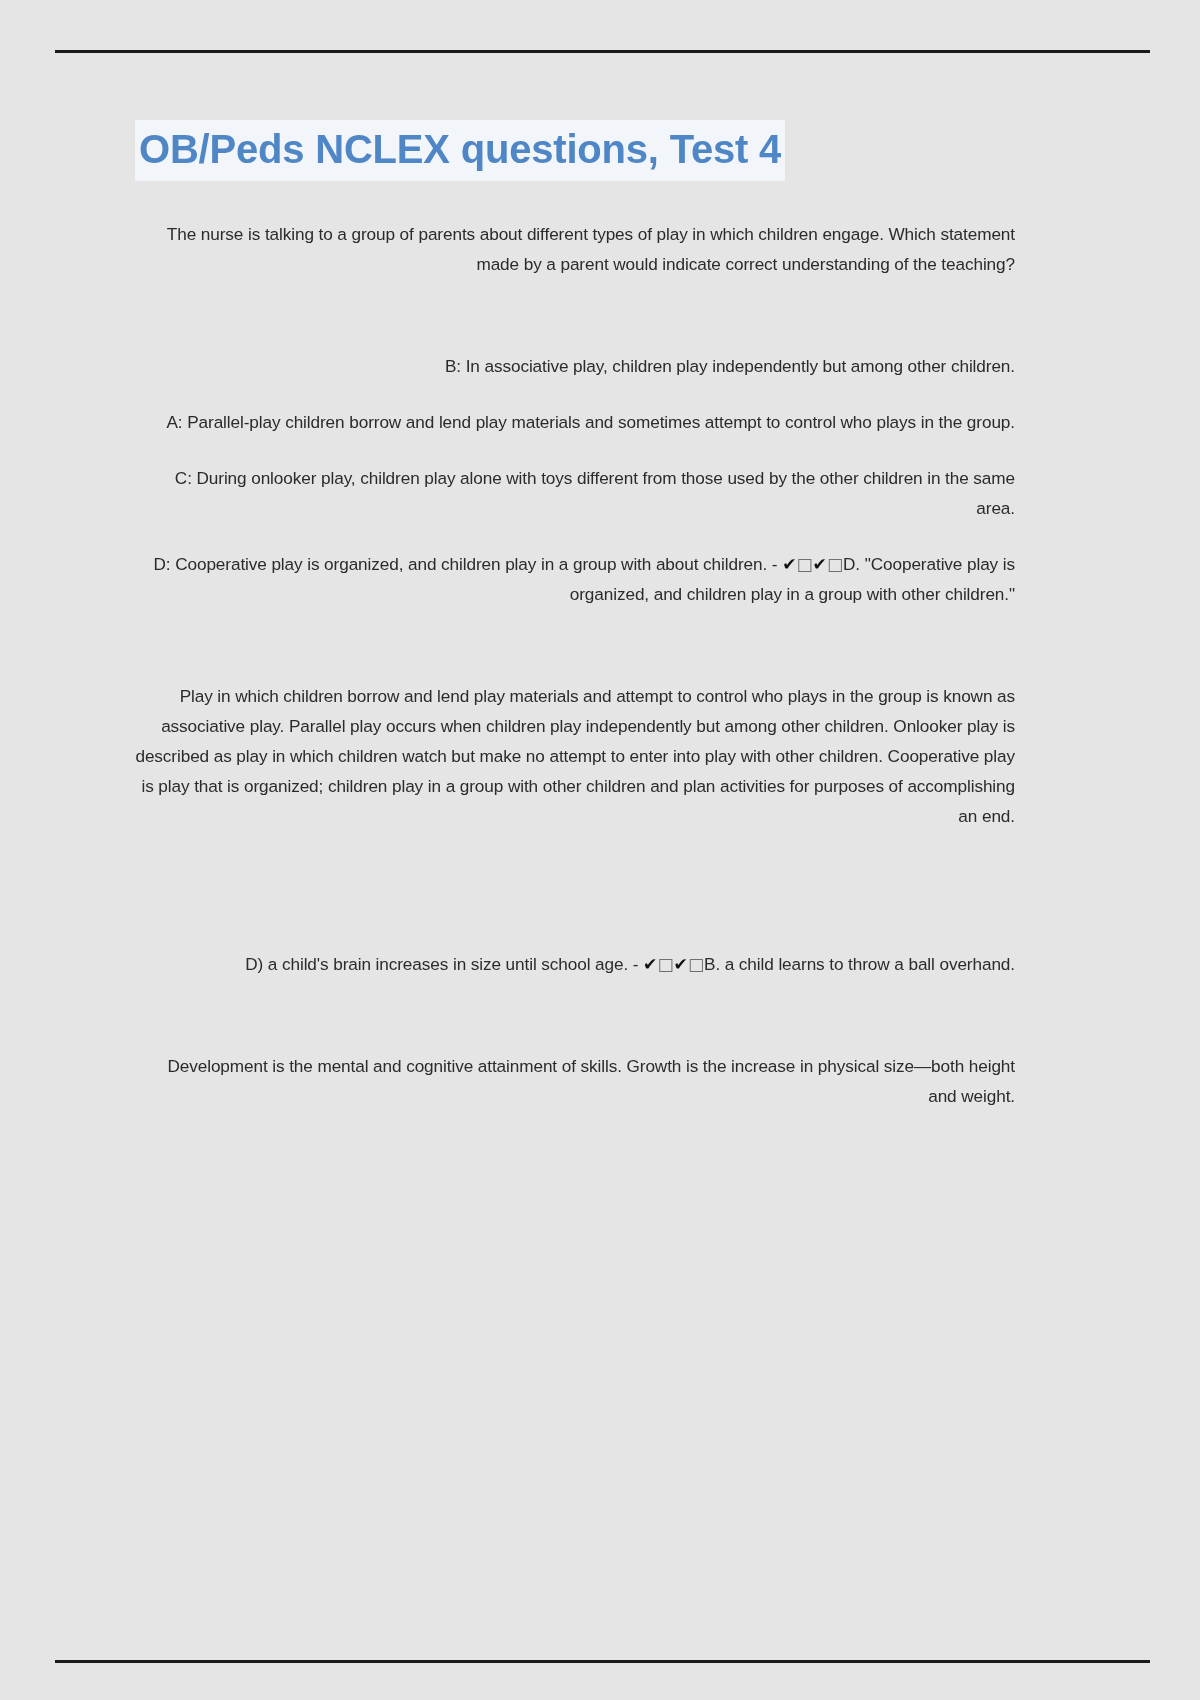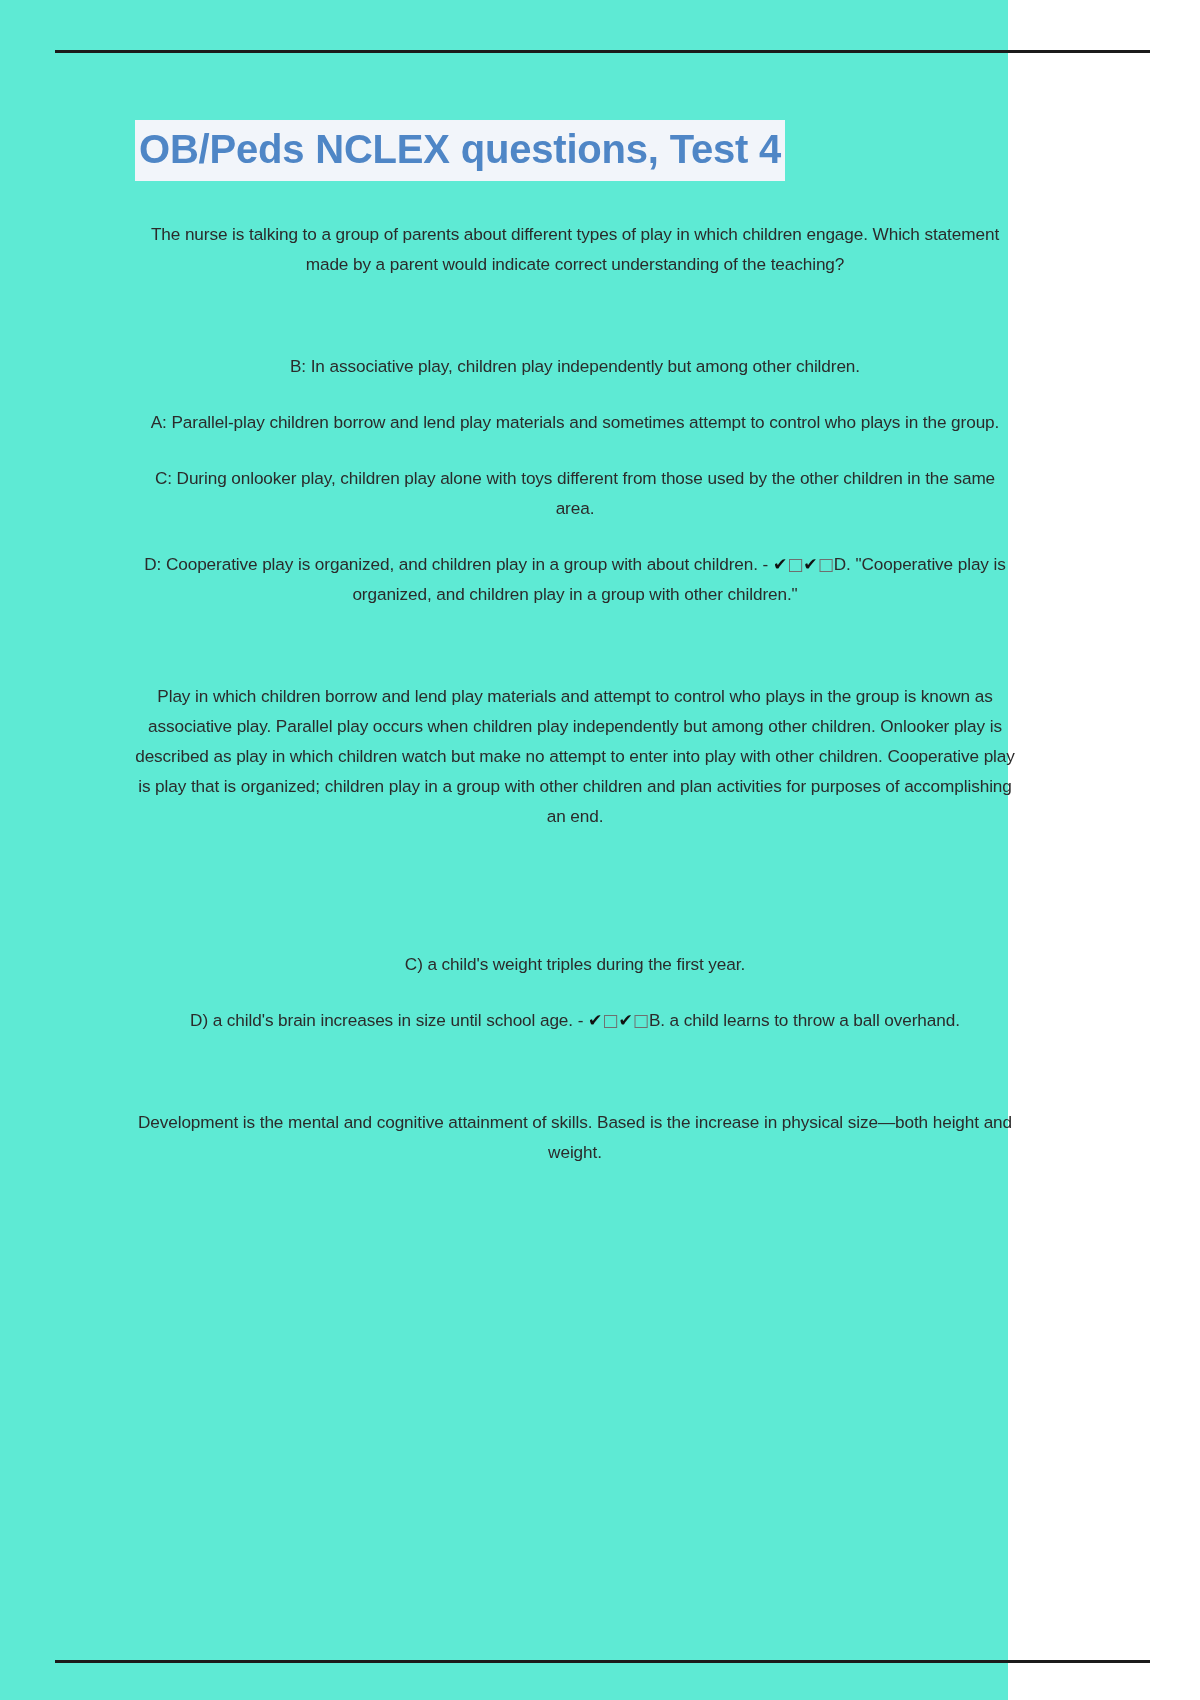--- a/index.html
+++ b/index.html
@@ -8,23 +8,23 @@
     background: #ffffff;
   }
   body {
     width: 1200px;
     height: 1700px;
     font-family: "Liberation Sans", sans-serif;
     -webkit-font-smoothing: antialiased;
   }
   .page {
     position: relative;
-    width: 1008px;
+    width: 1200px;
     height: 1700px;
-    background: #5eead4;
+    background: #e5e5e5;
     box-sizing: border-box;
   }
   .rule {
     position: absolute;
     left: 55px;
     width: 1095px;
     height: 3px;
     background: #1b1b1b;
   }
   .rule-top { top: 50px; }
@@ -50,21 +50,21 @@
     line-height: 1.08;
     white-space: nowrap;
   }
 
   p.body-text {
     font-family: "Liberation Sans", sans-serif;
     font-size: 17.2px;
     line-height: 30px;
     color: #2b2b2b;
     margin: 0 0 26px 0;
-    text-align: center;
+    text-align: right;
     letter-spacing: -0.1px;
   }
 
   .gap-lg { height: 46px; }
 
   .option { margin-bottom: 24px; }
 
   .mark {
     font-family: "DejaVu Sans", sans-serif;
     font-weight: bold;
@@ -103,25 +103,24 @@
 
     <p class="body-text">Play in which children borrow and lend play materials and attempt to control who plays in the group is known as associative play. Parallel play occurs when children play independently but among other children. Onlooker play is described as play in which children watch but make no attempt to enter into play with other children. Cooperative play is play that is organized; children play in a group with other children and plan activities for purposes of accomplishing an end.</p>
 
     <div class="gap-lg"></div>
 
 
     <div class="gap-lg"></div>
 
 
 
-    <p class="body-text option">C) a child's weight triples during the first year.</p>
 
     <p class="body-text option"><span>D) a child's brain increases in size until school age.</span><span> - </span><span class="mark">✔</span><span class="box">□</span><span class="mark">✔</span><span class="box">□</span><span>B. a child learns to throw a ball overhand.</span></p>
 
     <div class="gap-lg"></div>
 
-    <p class="body-text">Development is the mental and cognitive attainment of skills. Based is the increase in physical size—both height and weight.</p>
+    <p class="body-text">Development is the mental and cognitive attainment of skills. Growth is the increase in physical size—both height and weight.</p>
 
   </div>
 
   <div class="rule rule-bottom"></div>
 
 </div>
 
 </body></html>

